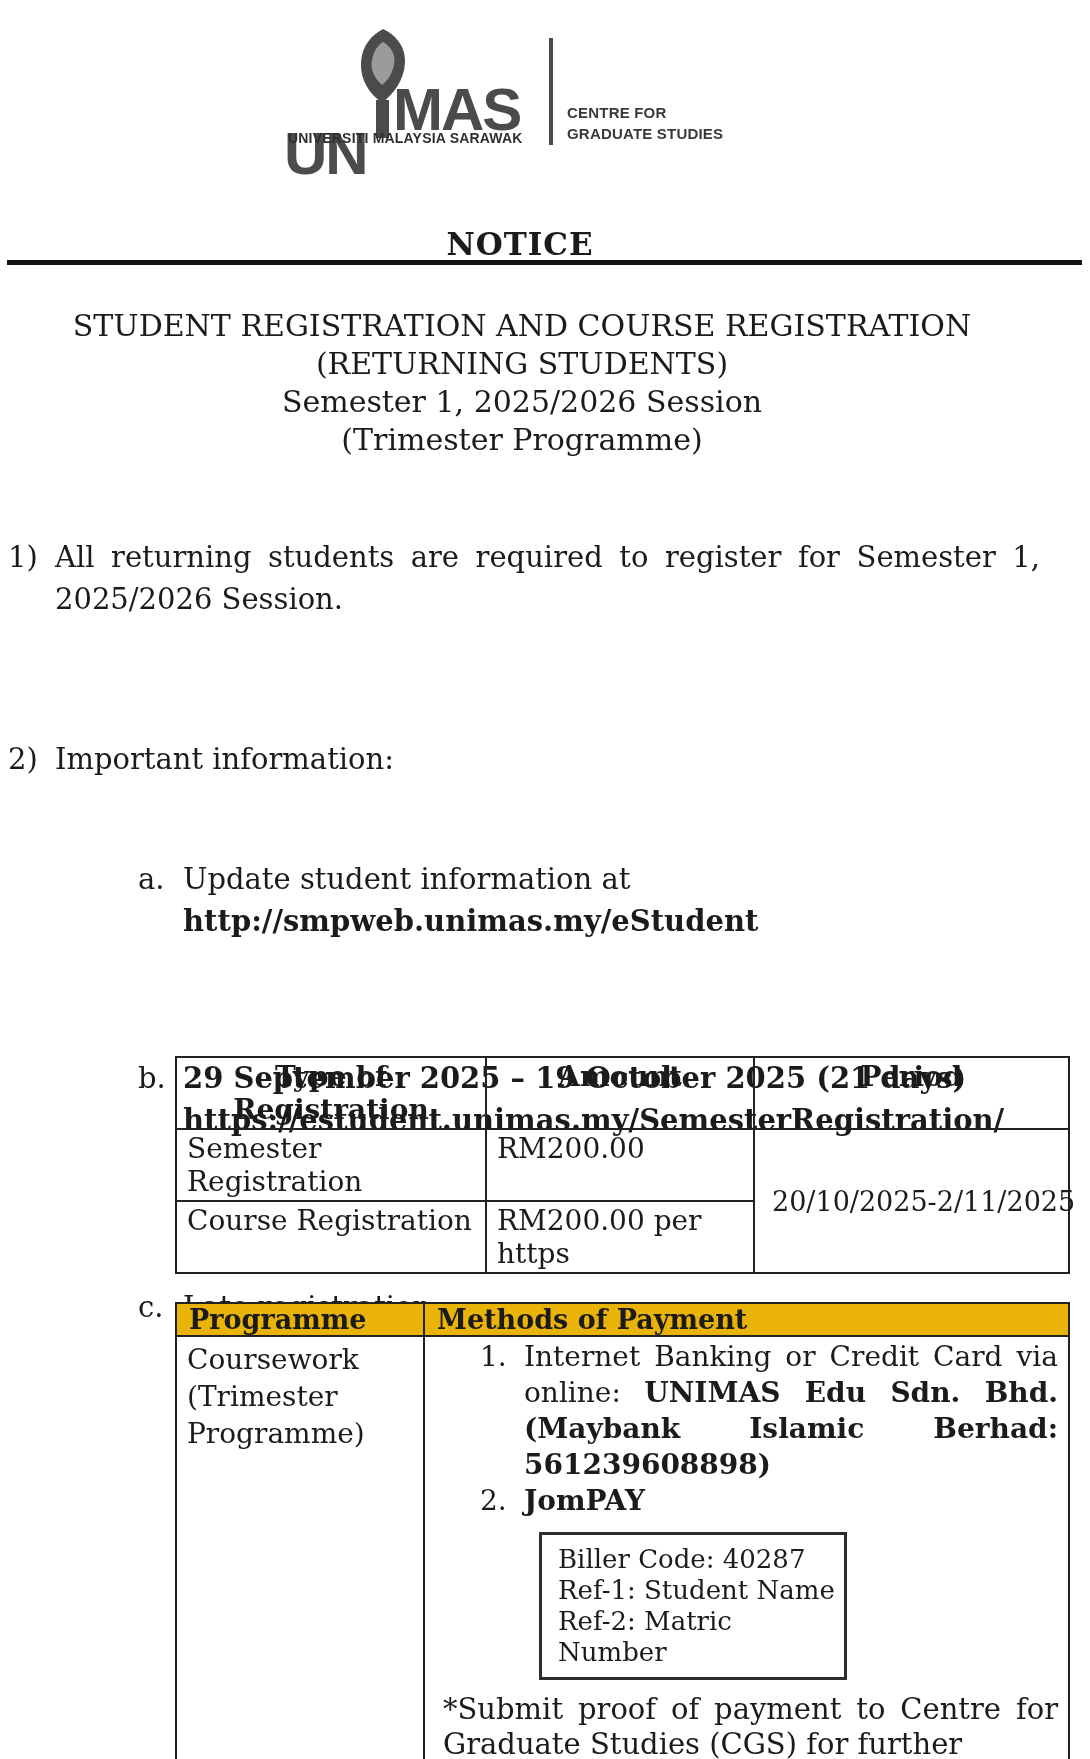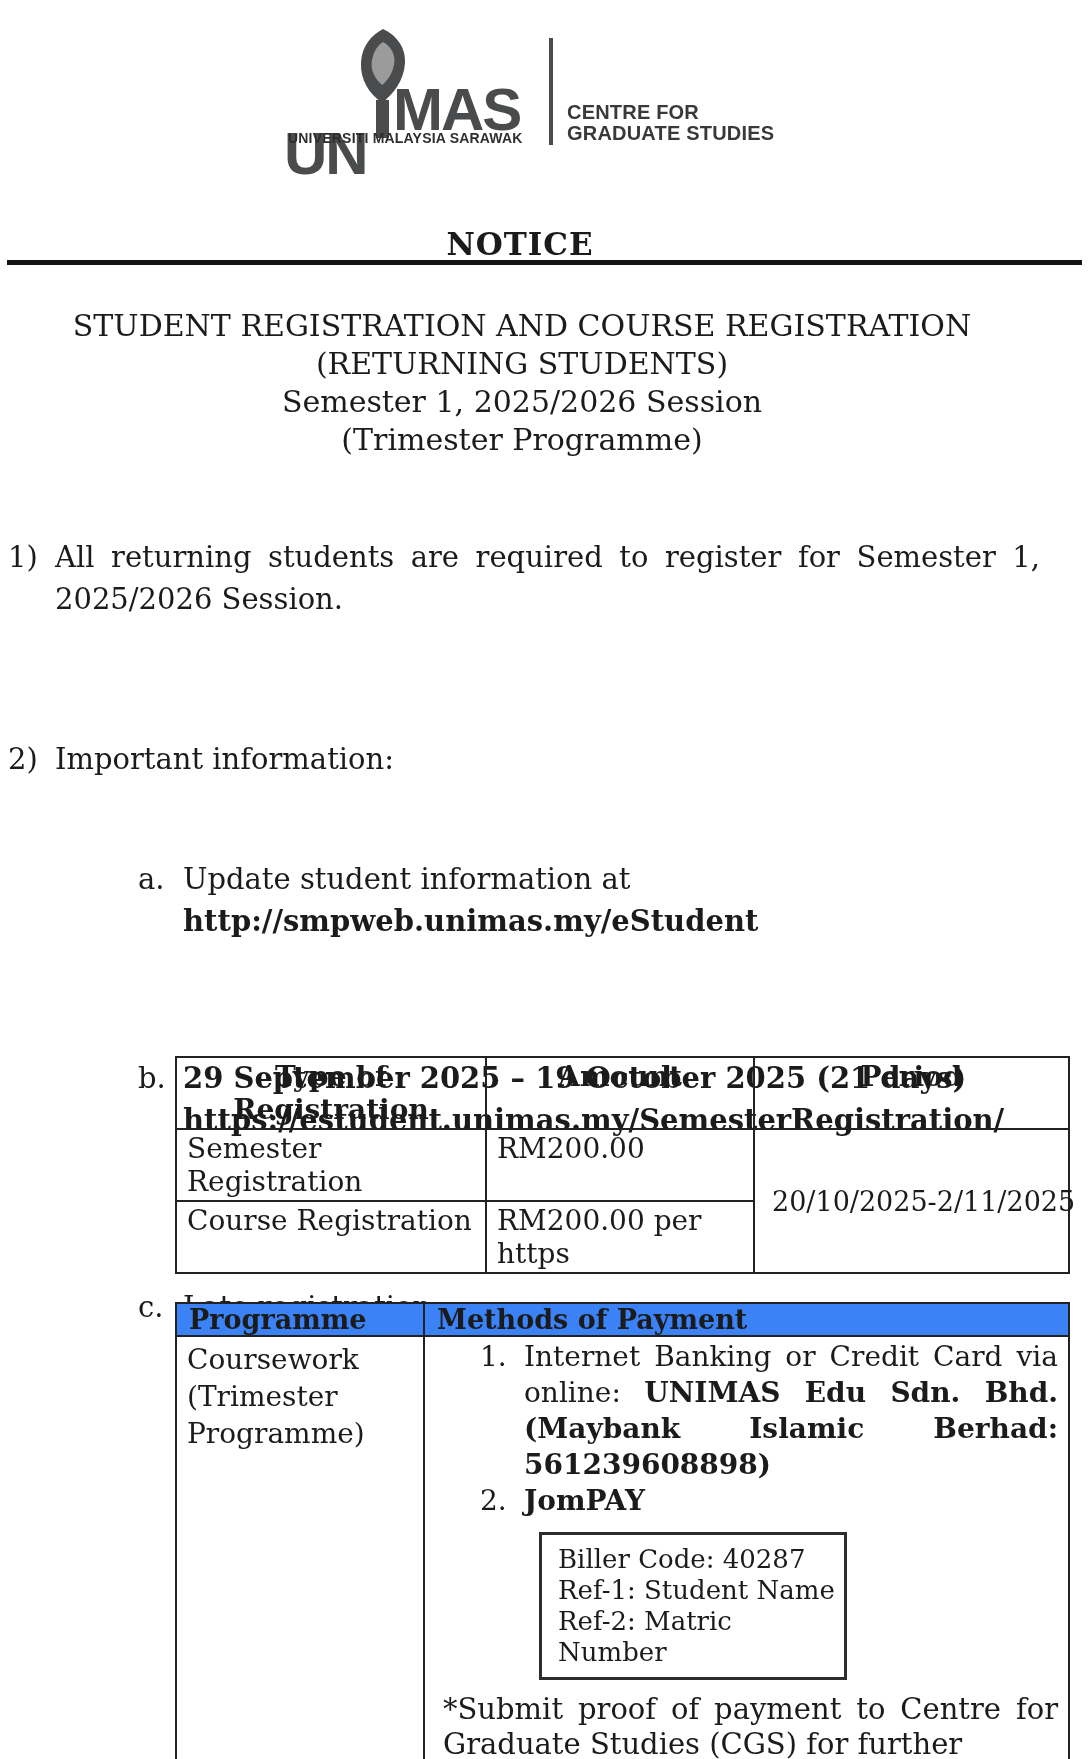--- a/index.html
+++ b/index.html
@@ -20,21 +20,21 @@
   .lg-stem{position:absolute;left:376px;top:100px;width:13px;height:38px;background:#4a4b4d;}
   .lg-emblem{position:absolute;left:357px;top:28px;width:52px;height:76px;}
   .lg-uni{
     position:absolute;left:288px;top:130px;width:260px;
     font-family:"Liberation Sans",sans-serif;font-weight:bold;font-size:14px;
     color:#2e2e30;letter-spacing:.2px;white-space:nowrap;
   }
   .lg-bar{position:absolute;left:549px;top:38px;width:4px;height:107px;background:#4a4b4d;}
   .lg-centre{
     position:absolute;left:567px;top:102px;
-    font-family:"Liberation Sans",sans-serif;font-weight:800;font-size:20px;
+    font-family:"Liberation Sans",sans-serif;font-weight:800;font-size:15px;
     line-height:21px;color:#39393b;letter-spacing:.2px;
   }
   
   .notice{
     left:0;top:226px;width:1040px;text-align:center;
     font-size:31px;font-weight:bold;letter-spacing:1px;
   }
   .rule{left:7px;top:260px;width:1075px;height:5px;background:#141414;}
   .title{left:8px;top:307px;width:1028px;text-align:center;
     font-size:30px;font-weight:normal;line-height:38px;}
@@ -52,21 +52,21 @@
   .tbl{position:absolute;left:175px;width:893px;table-layout:fixed;}
   .tbl td,.tbl th{border:2px solid #222;font-size:28px;line-height:33px;
     vertical-align:top;padding:2px 10px;font-weight:normal;text-align:left;}
   .t1{top:1056px;}
   .t1 .hd{font-weight:bold;text-align:center;height:65px;}
   .t1 .r1{height:68px;}
   .t1 .r2{height:66px;}
   .t1 .period-cell{vertical-align:middle;text-align:right;padding-left:17px;}
   .date{font-size:27px;white-space:nowrap;}
   .t2{top:1302px;}
-  .t2 .hd{background:#3b82f6;font-weight:bold;height:33px;line-height:27px;
+  .t2 .hd{background:#eab308;font-weight:bold;height:33px;line-height:27px;
     padding:2px 12px;font-size:27px;}
   .t2 .body-cell{height:393px;}
   .cell-methods{padding:4px 26px 0 0;}
   .mlist{margin-left:45px;}
   .m-line{position:relative;padding-left:44px;font-size:28px;line-height:36px;}
   .jompay-box{
     margin:13px 0 0 104px;width:308px;border:3px solid #2d2d2d;
     padding:9px 6px 9px 16px;font-size:26px;line-height:31px;
   }
   .note{margin:12px 0 0 8px;font-size:29px;line-height:35px;}

